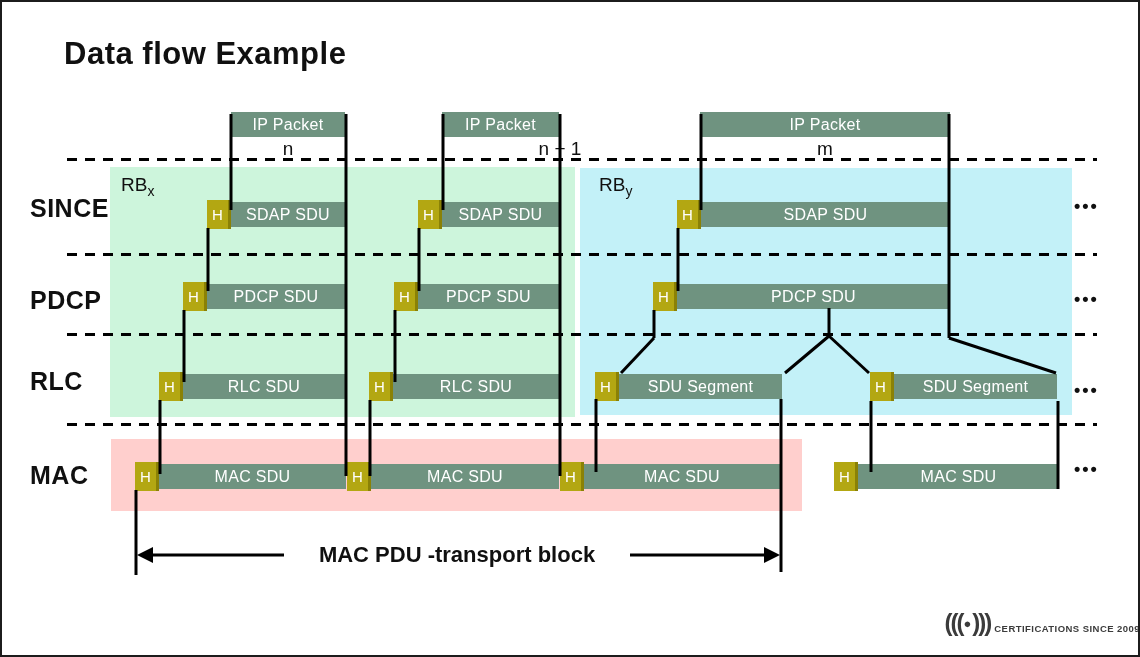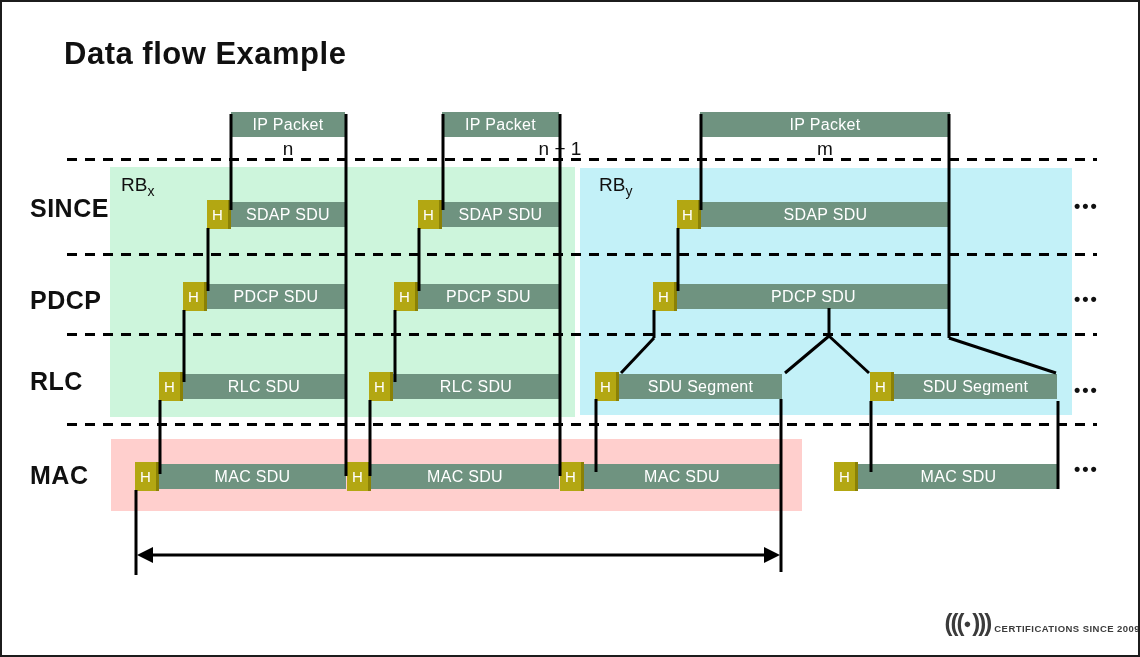--- a/index.html
+++ b/index.html
@@ -149,20 +149,21 @@
       <line x1="779" y1="397" x2="779" y2="570"></line>
       <line x1="869" y1="399" x2="869" y2="470"></line>
       <line x1="1056" y1="399" x2="1056" y2="487"></line>
 
       <line x1="140" y1="553" x2="773" y2="553"></line>
     </g>
     <polygon points="135,553 151,545 151,561" fill="#000000"></polygon>
     <polygon points="778,553 762,545 762,561" fill="#000000"></polygon>
   </svg>
 
+  <div class="abs arrow-label">MAC PDU -transport block</div>
 
   <div class="abs logo">
     <span class="logo-icon">
         <span class="arcs">(((</span>
         <span class="dot">●</span>
         <span class="arcs">)))</span>
       </span>
     <span class="logo-text">
       <span class="logo-tagline">CERTIFICATIONS SINCE 2009</span>
     </span>

